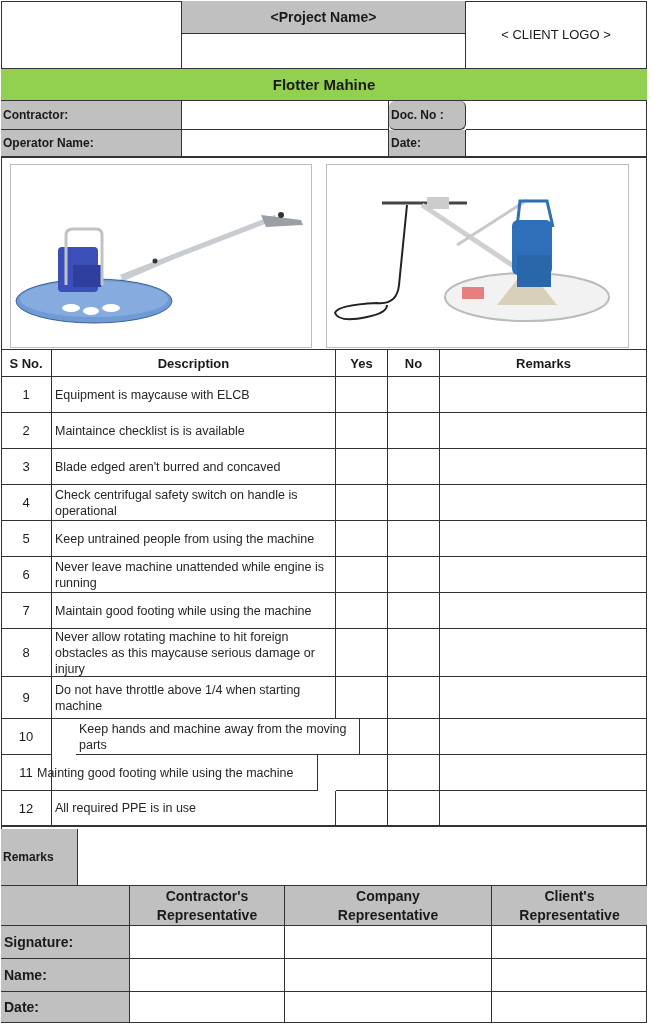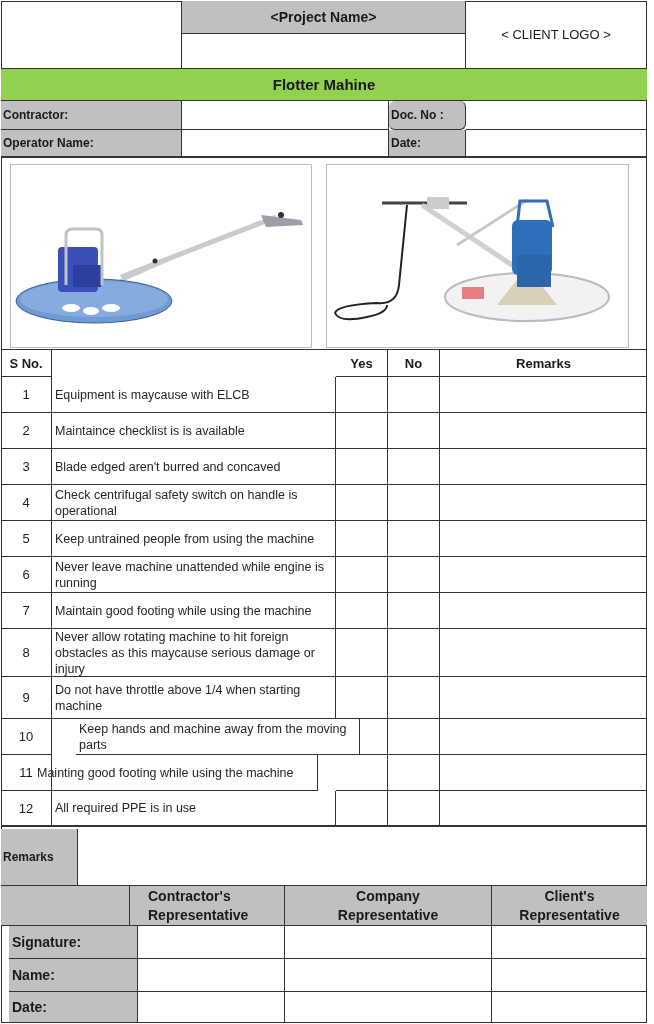--- a/index.html
+++ b/index.html
@@ -8,21 +8,21 @@
   .abs { position:absolute; box-sizing:border-box; }
   .grey { background:#c0c0c0; }
   .green { background:#92d050; }
   .cell { position:absolute; box-sizing:border-box; border-right:1px solid #333; border-bottom:1px solid #333;
           display:flex; align-items:center; font-size:12px; }
   .center { justify-content:center; text-align:center; }
   .left { justify-content:flex-start; padding-left:3px; }
   .hdr { font-size:13px; font-weight:bold; }
   .desc { font-size:12.5px; line-height:16px; padding-left:3px; color:#262626; }
   .sig-h { font-size:14px; font-weight:bold; line-height:19px; }
-  .sig-l { font-size:14px; font-weight:bold; padding-left:3px;margin-left:8px; }
+  .sig-l { font-size:14px; font-weight:bold; padding-left:3px; }
   .img-box { position:absolute; border:1px solid #bdbdbd; background:#fff; }
 </style>
 </head>
 <body>
 
 <div class="abs" style="left:1px;top:1px;width:646px;height:1022px;border:1px solid #333;"></div>
 
 <div class="abs" style="left:1px;top:1px;width:181px;height:67px;border-right:1px solid #333;"></div>
 <div class="abs grey center" style="left:182px;top:1px;width:284px;height:33px;border-bottom:1px solid #333;border-right:1px solid #333;display:flex;align-items:center;justify-content:center;font-size:14px;font-weight:bold;">&lt;Project Name&gt;</div>
 <div class="abs" style="left:182px;top:34px;width:284px;height:34px;border-right:1px solid #333;"></div>
@@ -75,20 +75,21 @@
     <rect x="135" y="122" width="22" height="12" fill="#d33" opacity="0.6"></rect>
 
     <rect x="185" y="55" width="40" height="55" rx="6" fill="#2d6fb8"></rect>
     <rect x="190" y="90" width="34" height="32" fill="#2a66aa"></rect>
     <path d="M190 62 L193 36 L220 36 L226 62" fill="none" stroke="#2d6fb8" stroke-width="3"></path>
   </svg>
 </div>
 
 <div class="abs" style="left:1px;top:349px;width:646px;height:480px;border-top:1px solid #333;">
   <div class="cell center hdr" style="left:0;top:0;width:51px;height:27px;">S No.</div>
+  <div class="cell center hdr" style="left:51px;top:0;width:284px;height:27px;">Description</div>
   <div class="cell center hdr" style="left:335px;top:0;width:52px;height:27px;">Yes</div>
   <div class="cell center hdr" style="left:387px;top:0;width:52px;height:27px;">No</div>
   <div class="cell center hdr" style="left:439px;top:0;width:207px;height:27px;border-right:none;">Remarks</div>
   <div id="rows-container">
       <div class="cell center" style="left: 0px; top: 27px; width: 51px; height: 36px; font-size: 13px;">1</div>
       <div class="cell left desc" style="left: 51px; top: 27px; width: 284px; height: 36px;">Equipment is maycause with ELCB</div>
       <div class="cell center" style="left: 335px; top: 27px; width: 52px; height: 36px;"></div>
       <div class="cell center" style="left: 387px; top: 27px; width: 52px; height: 36px;"></div>
       <div class="cell left" style="left: 439px; top: 27px; width: 207px; height: 36px; border-right: none;"></div>
       <div class="cell center" style="left: 0px; top: 63px; width: 51px; height: 36px; font-size: 13px;">2</div>
@@ -146,21 +147,21 @@
       <div class="cell center" style="left: 335px; top: 441px; width: 52px; height: 36px; border-bottom: 2px solid rgb(51, 51, 51);"></div>
       <div class="cell center" style="left: 387px; top: 441px; width: 52px; height: 36px; border-bottom: 2px solid rgb(51, 51, 51);"></div>
       <div class="cell left" style="left: 439px; top: 441px; width: 207px; height: 36px; border-right: none; border-bottom: 2px solid rgb(51, 51, 51);"></div>
     </div>
 </div>
 
 <div class="abs grey" style="left:1px;top:829px;width:77px;height:57px;border-right:1px solid #333;border-bottom:1px solid #333;display:flex;align-items:center;padding-left:2px;font-size:12px;font-weight:bold;">Remarks</div>
 <div class="abs" style="left:78px;top:829px;width:569px;height:57px;border-bottom:1px solid #333;"></div>
 
 <div class="abs grey" style="left:1px;top:886px;width:129px;height:40px;border-right:1px solid #333;border-bottom:1px solid #333;"></div>
-<div class="abs grey sig-h" style="left:130px;top:886px;width:155px;height:40px;border-right:1px solid #333;border-bottom:1px solid #333;display:flex;align-items:center;justify-content:center;padding:0 18px;">Contractor's Representative</div>
+<div class="abs grey sig-h" style="left:130px;top:886px;width:155px;height:40px;border-right:1px solid #333;border-bottom:1px solid #333;display:flex;align-items:center;justify-content:center;text-align:center;padding:0 18px;">Contractor's Representative</div>
 <div class="abs grey sig-h" style="left:285px;top:886px;width:207px;height:40px;border-right:1px solid #333;border-bottom:1px solid #333;display:flex;align-items:center;justify-content:center;text-align:center;padding:0 50px;">Company Representative</div>
 <div class="abs grey sig-h" style="left:492px;top:886px;width:155px;height:40px;border-bottom:1px solid #333;display:flex;align-items:center;justify-content:center;text-align:center;padding:0 18px;">Client's Representative</div>
 
 <div id="signoff-rows">
     <div class="abs grey sig-l" style="left: 1px; top: 926px; width: 129px; height: 33px; border-right: 1px solid rgb(51, 51, 51); border-bottom: 1px solid rgb(51, 51, 51); display: flex; align-items: center;">Signature:</div>
     <div class="abs" style="left: 130px; top: 926px; width: 155px; height: 33px; border-bottom: 1px solid rgb(51, 51, 51); border-right: 1px solid rgb(51, 51, 51);"></div>
     <div class="abs" style="left: 285px; top: 926px; width: 207px; height: 33px; border-bottom: 1px solid rgb(51, 51, 51); border-right: 1px solid rgb(51, 51, 51);"></div>
     <div class="abs" style="left: 492px; top: 926px; width: 155px; height: 33px; border-bottom: 1px solid rgb(51, 51, 51);"></div>
     <div class="abs grey sig-l" style="left: 1px; top: 959px; width: 129px; height: 33px; border-right: 1px solid rgb(51, 51, 51); border-bottom: 1px solid rgb(51, 51, 51); display: flex; align-items: center;">Name:</div>
     <div class="abs" style="left: 130px; top: 959px; width: 155px; height: 33px; border-bottom: 1px solid rgb(51, 51, 51); border-right: 1px solid rgb(51, 51, 51);"></div>

